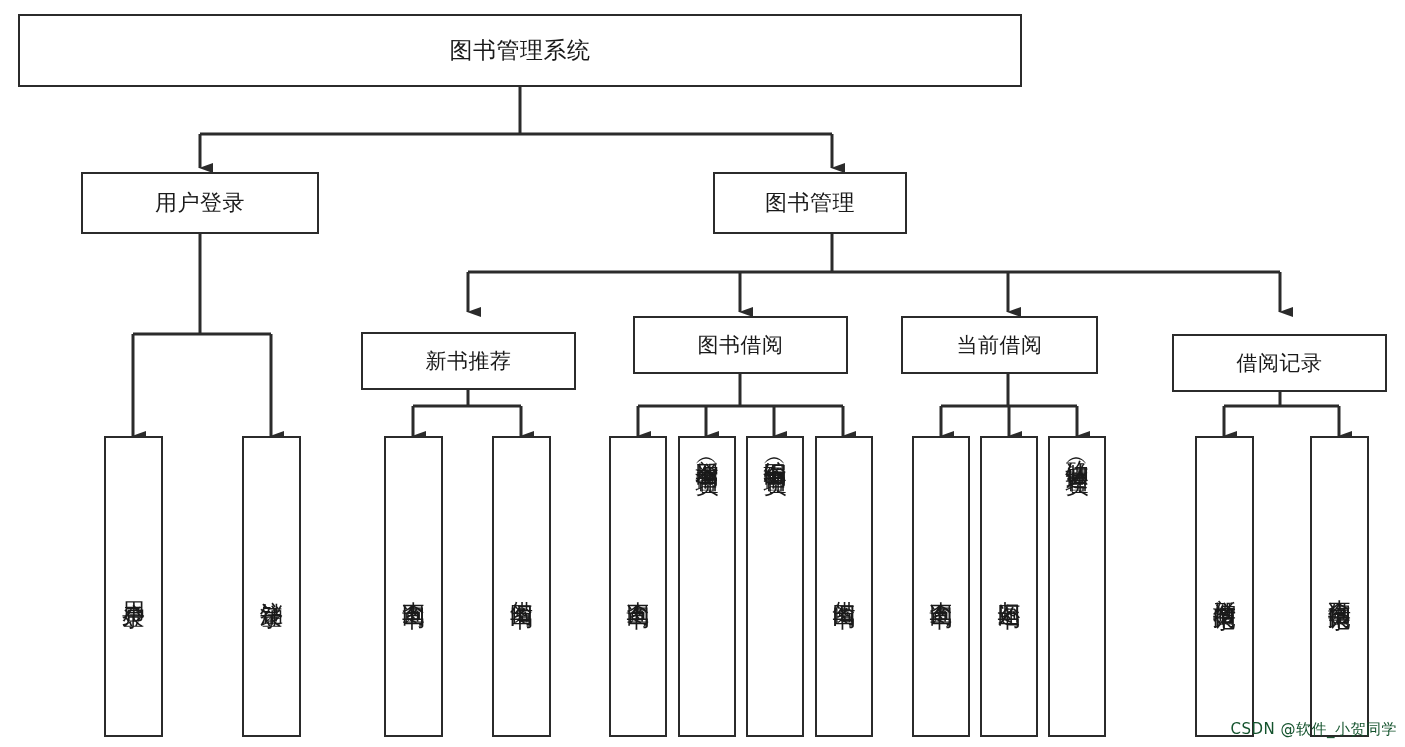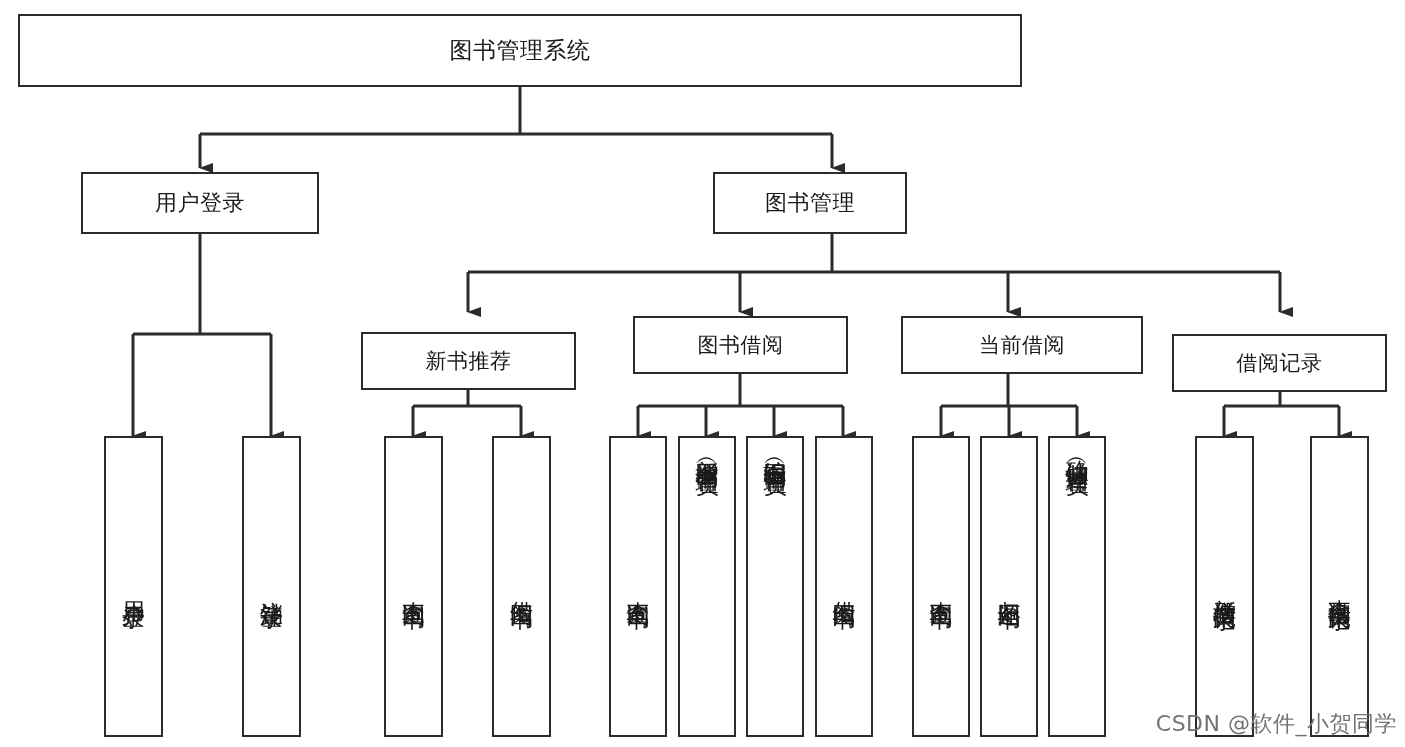--- a/index.html
+++ b/index.html
@@ -65,22 +65,22 @@
     white-space: nowrap;
   }
   .node.leaf.align-mid {
     align-items: center;
     padding-top: 0;
   }
   #watermark {
     position: absolute;
     right: 8px;
     bottom: 8px;
-    font-size: 22px;
-    color: #737373;
+    font-size: 15px;
+    color: #14532d;
     white-space: nowrap;
     letter-spacing: 0.5px;
   }
 </style>
 </head>
 <body>
 
 <div id="diagram-root">
 
   <svg id="edge-layer" viewBox="0 0 1405 747" width="1405" height="747">
@@ -143,21 +143,21 @@
   <div class="node level2" style="left:713px; top:172px; width:194px; height:62px;">
     <span class="node-label">图书管理</span>
   </div>
 
   <div class="node level3" style="left:361px; top:332px; width:215px; height:58px;">
     <span class="node-label">新书推荐</span>
   </div>
   <div class="node level3" style="left:633px; top:316px; width:215px; height:58px;">
     <span class="node-label">图书借阅</span>
   </div>
-  <div class="node level3" style="left:901px; top:316px; width:242px; height:58px;">
+  <div class="node level3" style="left:901px; top:316px; width:197px; height:58px;">
     <span class="node-label">当前借阅</span>
   </div>
   <div class="node level3" style="left:1172px; top:316px; width:215px; height:58px;margin-top:18px;">
     <span class="node-label">借阅记录</span>
   </div>
 
   <div class="node leaf align-mid" style="left:104px; top:436px; width:59px; height:301px;">
     <span class="node-label">用户登录</span>
   </div>
   <div class="node leaf align-mid" style="left:242px; top:436px; width:59px; height:301px;">

